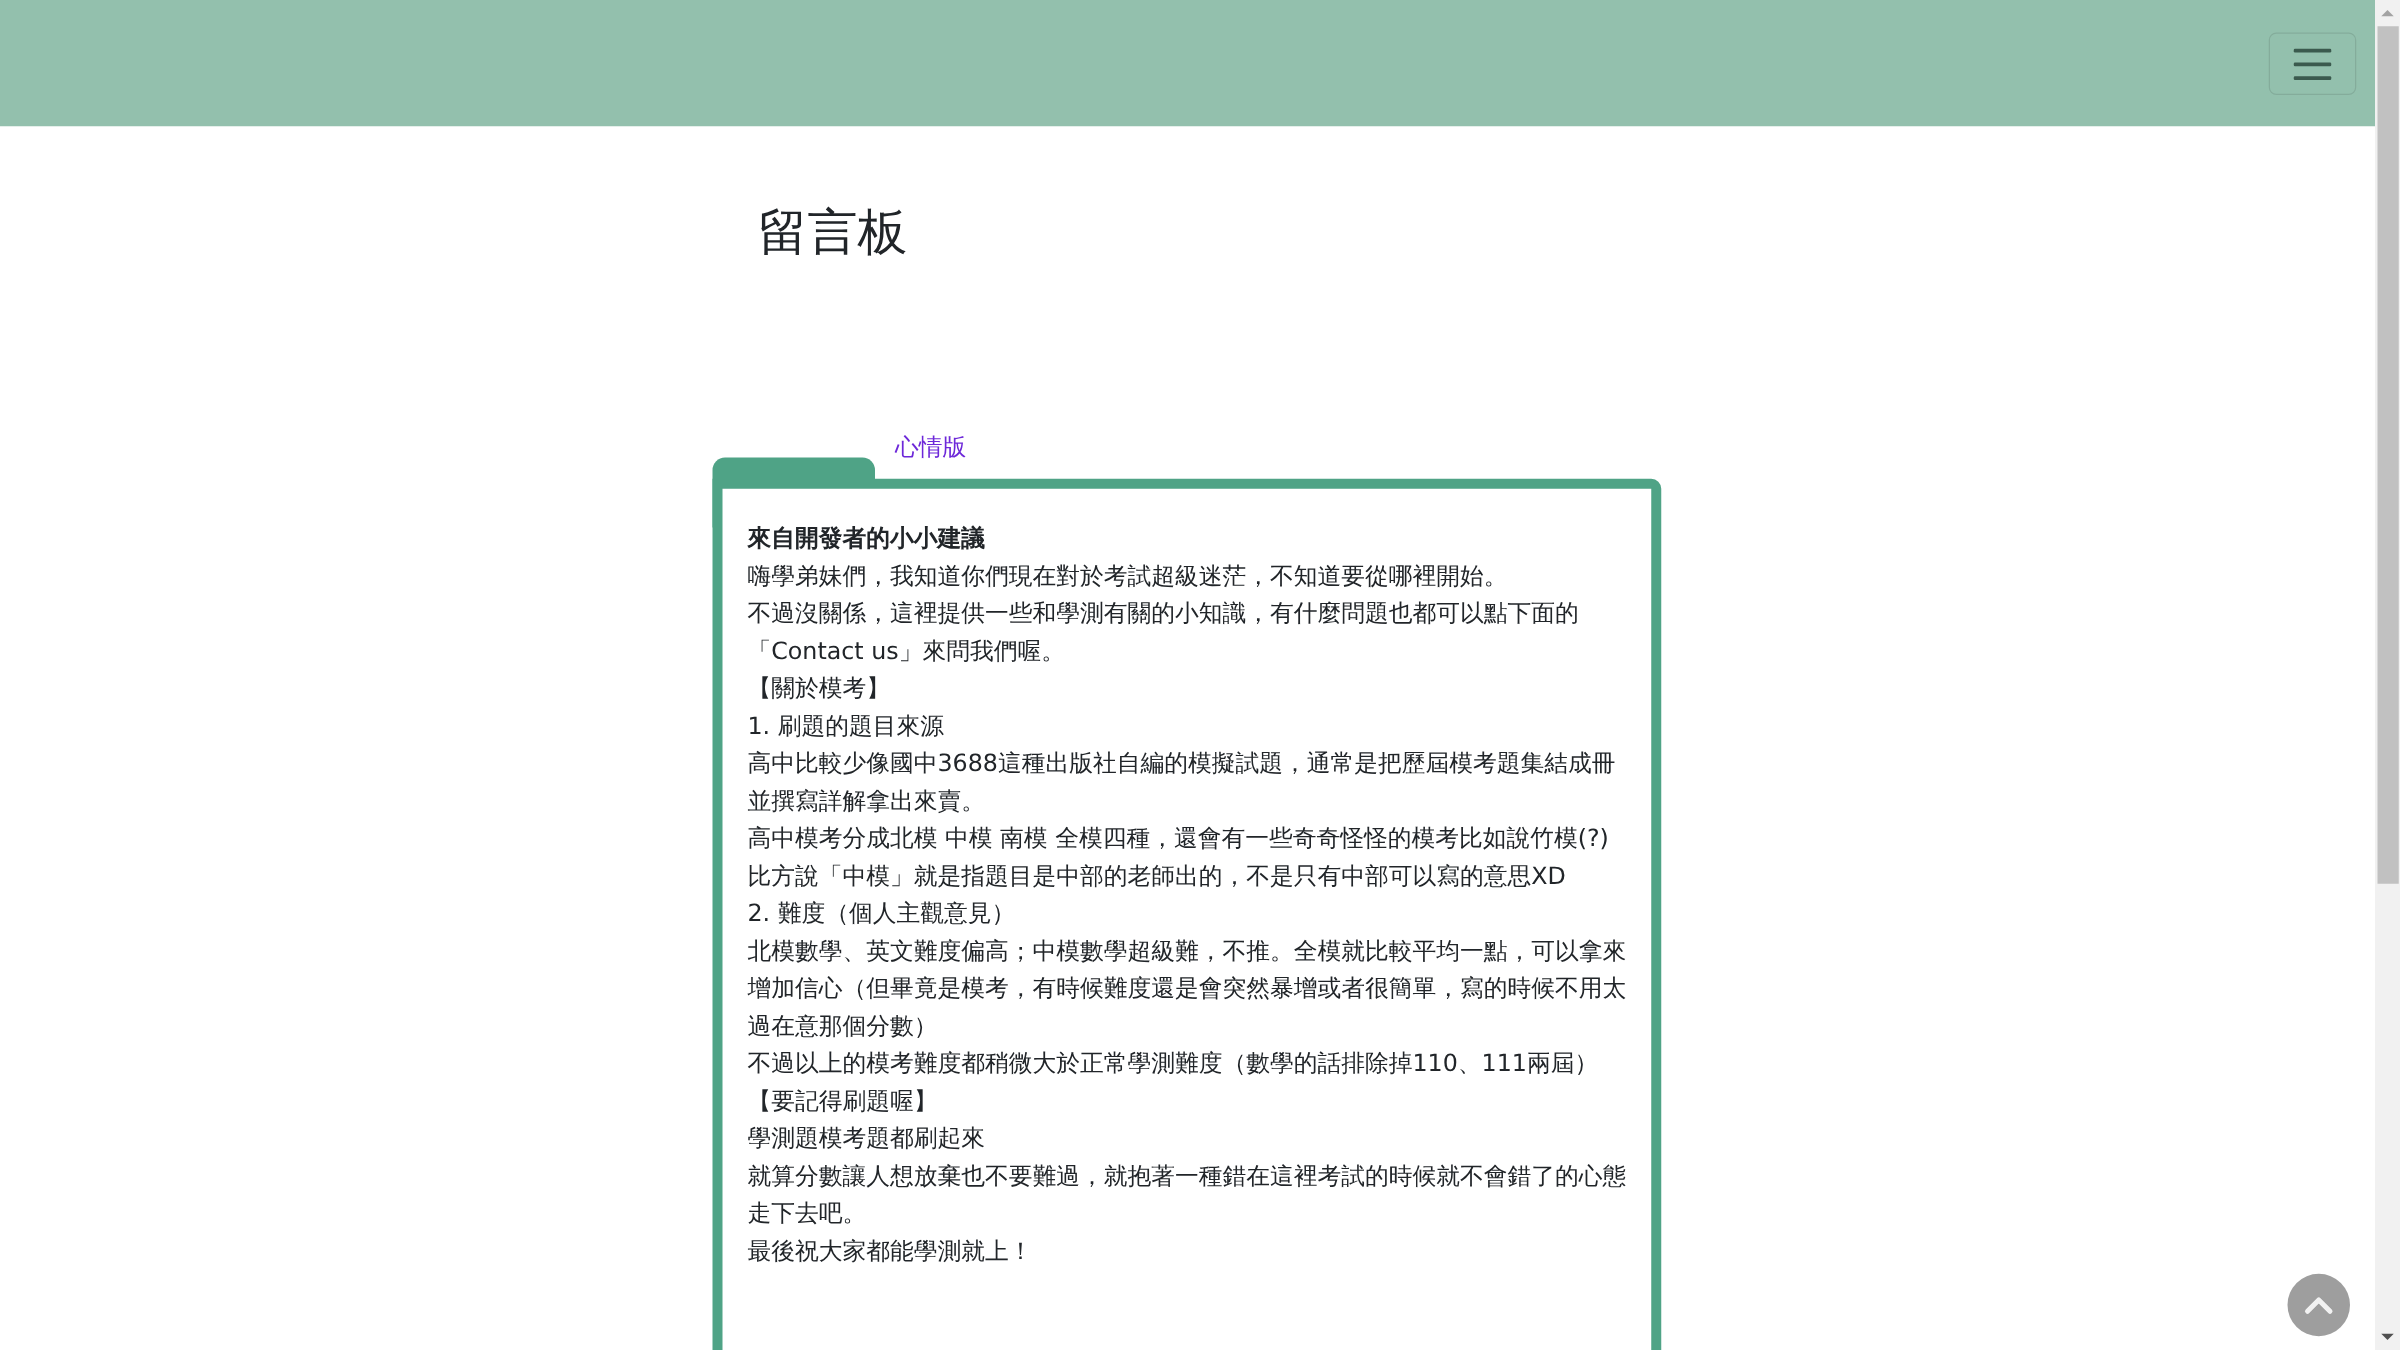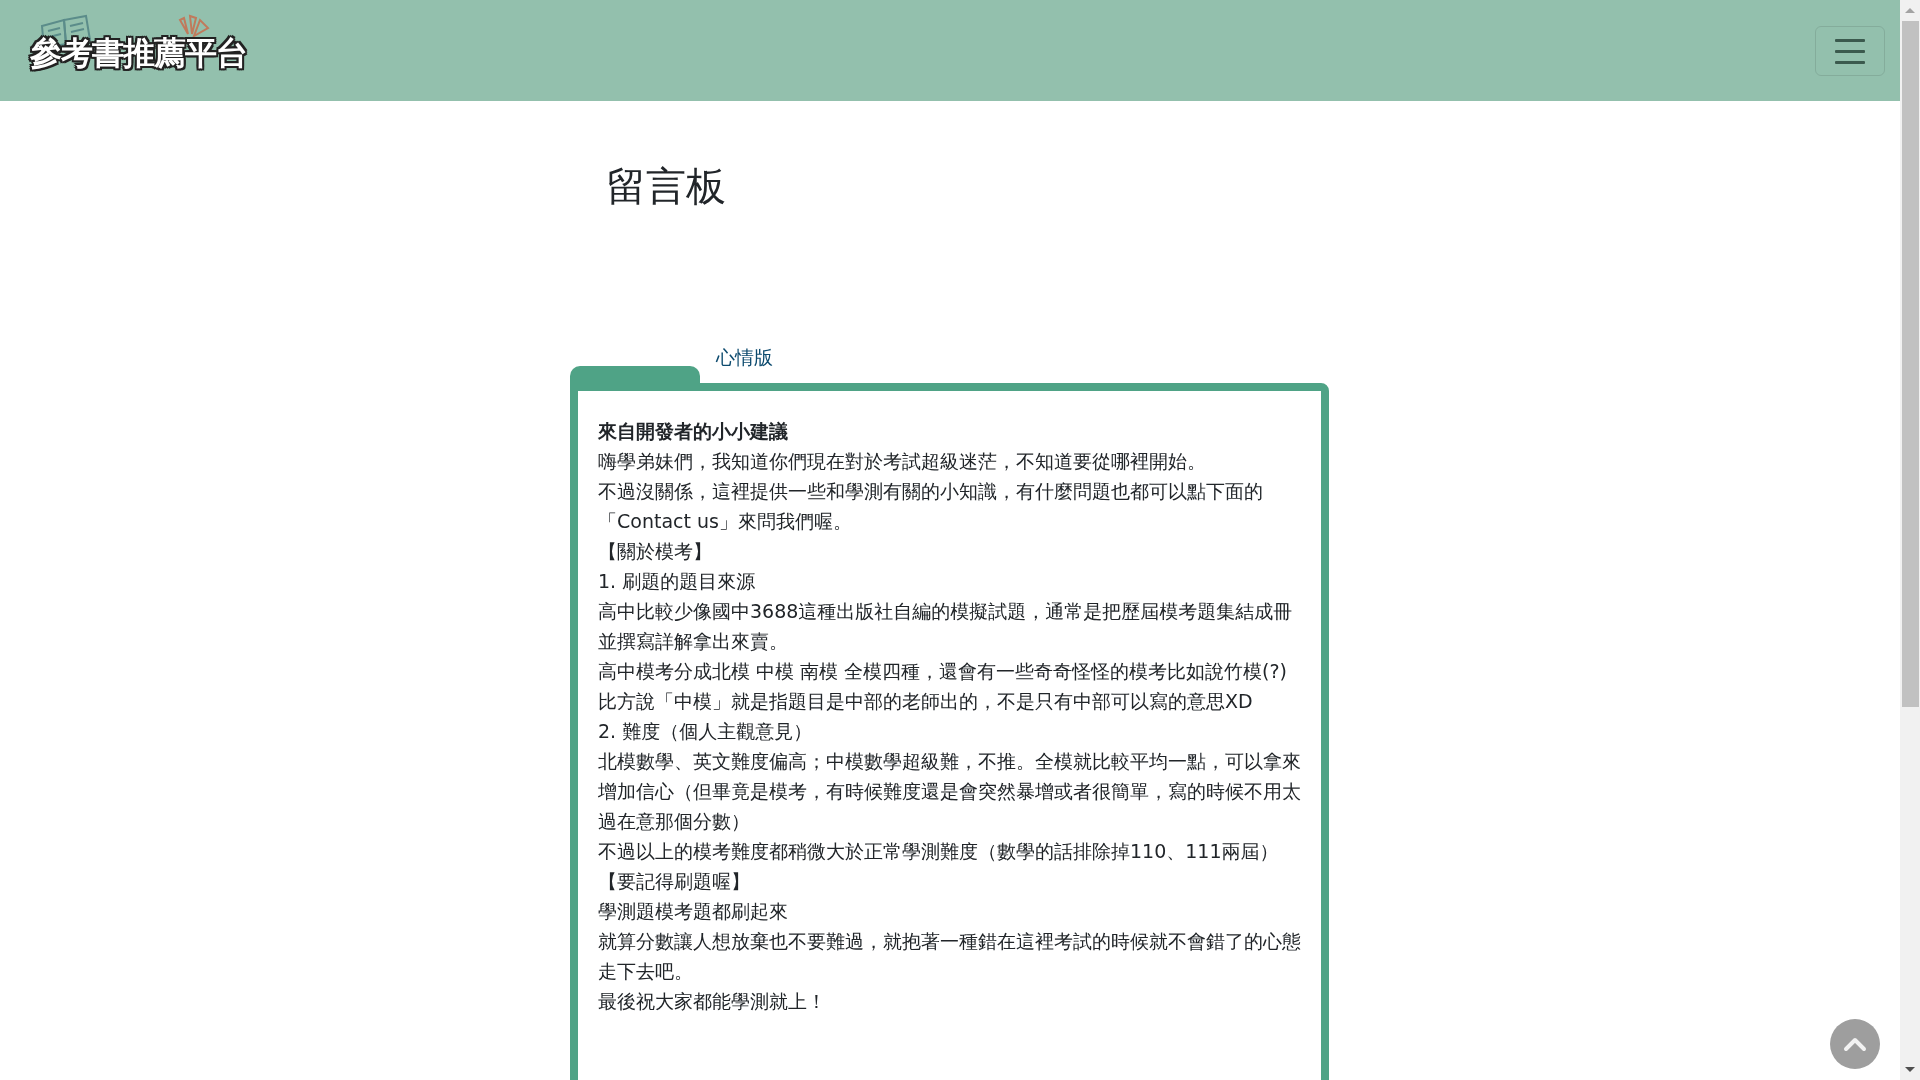--- a/index.html
+++ b/index.html
@@ -43,55 +43,39 @@
     .page-title { font-size: 40px; font-weight: 300; color: #212529; line-height: 1.2; margin-top: 12px; }
     .intro { margin-top: 14px; font-size: 19px; line-height: 30px; color: #212529; }
     .intro p { margin: 0; }
 
     .tabs { position: absolute; left: 570px; top: 330px; display: flex; }
     .tab {
       height: 56px; padding: 0 16px; display: flex; align-items: center;
       font-size: 19px; border-radius: 10px 10px 0 0; cursor: pointer;
     }
     .tab.active { background: #4fa386; color: #ffffff; width: 130px; justify-content: center; margin-top: 36px; }
-    .tab.inactive { color: #0c4a6e; }
+    .tab.inactive { color: #6d28d9; }
 
     .panel {
       position: absolute; left: 570px; top: 383px; width: 759px; height: 720px;
       border: 8px solid #4fa386; border-radius: 0 8px 0 0; background: #ffffff;
       padding: 25px 20px 0 20px;
     }
     .panel .heading { font-size: 19px; font-weight: bold; line-height: 30px; }
     .panel p { font-size: 19px; line-height: 30px; margin: 0; }
 
     .back-to-top {
       position: absolute; left: 1830px; top: 1019px; width: 50px; height: 50px; border-radius: 50%;
       background: #9e9e9e; display: flex; align-items: center; justify-content: center; cursor: pointer;
     }
   </style>
 </head>
 <body>
 
 <nav class="navbar">
-  <div class="brand">
-    <svg class="book-icon" width="56" height="36" viewBox="0 0 56 36">
-      <path d="M4 12 L26 6 L28 30 L6 34 Z" fill="none" stroke="#5b8c8a" stroke-width="2"></path>
-      <path d="M28 30 L26 6 L48 2 L52 26 Z" fill="none" stroke="#5b8c8a" stroke-width="2"></path>
-      <line x1="10" y1="17" x2="22" y2="14" stroke="#5b8c8a" stroke-width="2"></line>
-      <line x1="11" y1="23" x2="23" y2="20" stroke="#5b8c8a" stroke-width="2"></line>
-      <line x1="32" y1="12" x2="45" y2="9" stroke="#5b8c8a" stroke-width="2"></line>
-      <line x1="33" y1="18" x2="46" y2="15" stroke="#5b8c8a" stroke-width="2"></line>
-    </svg>
-    <svg class="fan-icon" width="32" height="28" viewBox="0 0 32 28">
-      <path d="M6 4 L10 20 L2 6 Z" fill="none" stroke="#c07a5c" stroke-width="2"></path>
-      <path d="M12 2 L14 20 L18 4 Z" fill="none" stroke="#c07a5c" stroke-width="2"></path>
-      <path d="M22 6 L16 22 L30 14 Z" fill="none" stroke="#c07a5c" stroke-width="2"></path>
-    </svg>
-    <span class="brand-text">參考書推薦平台</span>
-  </div>
   <button class="toggler">
     <span></span>
     <span></span>
     <span></span>
   </button>
 </nav>
 
 <main class="container">
   <h1 class="page-title">留言板</h1>
 </main>

